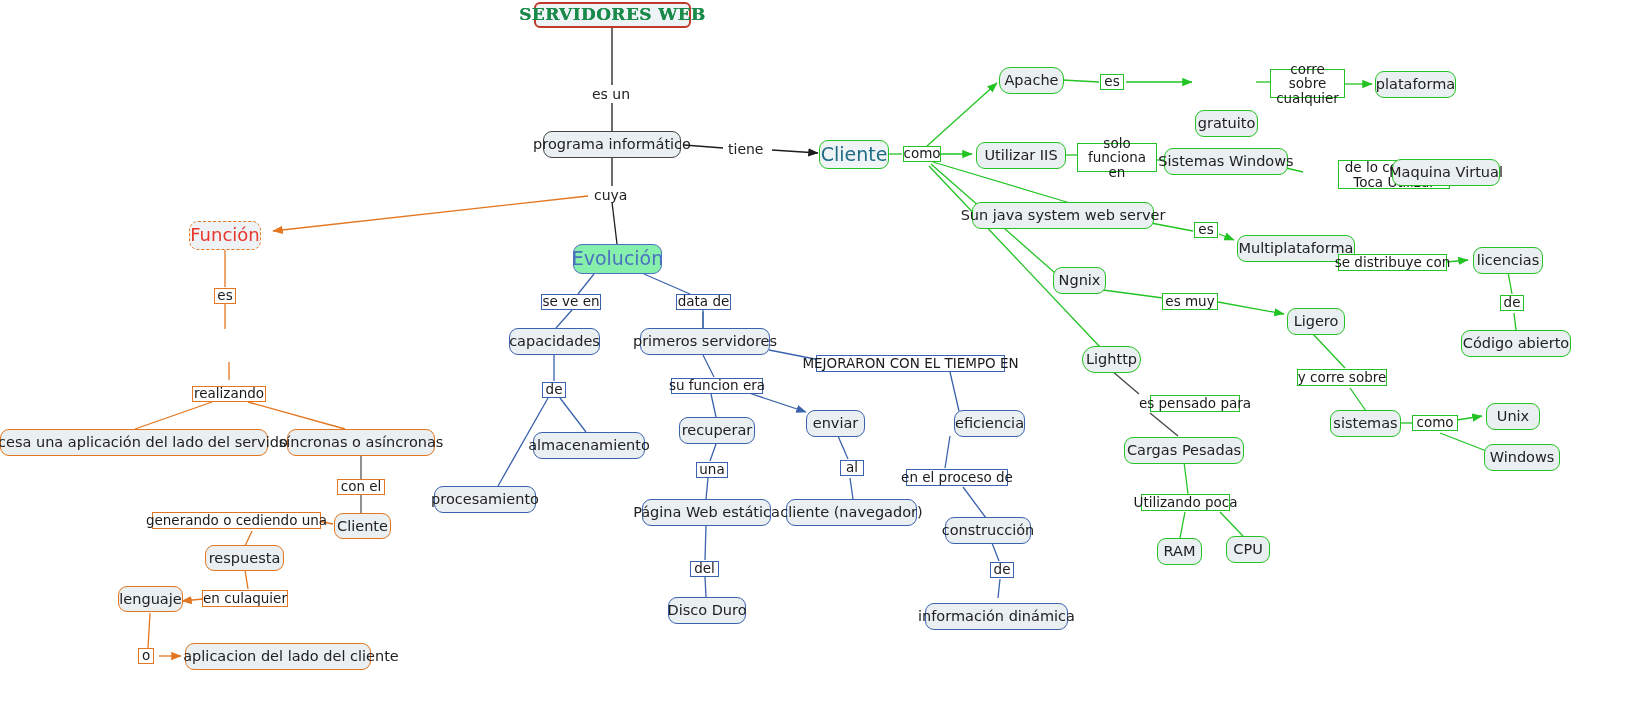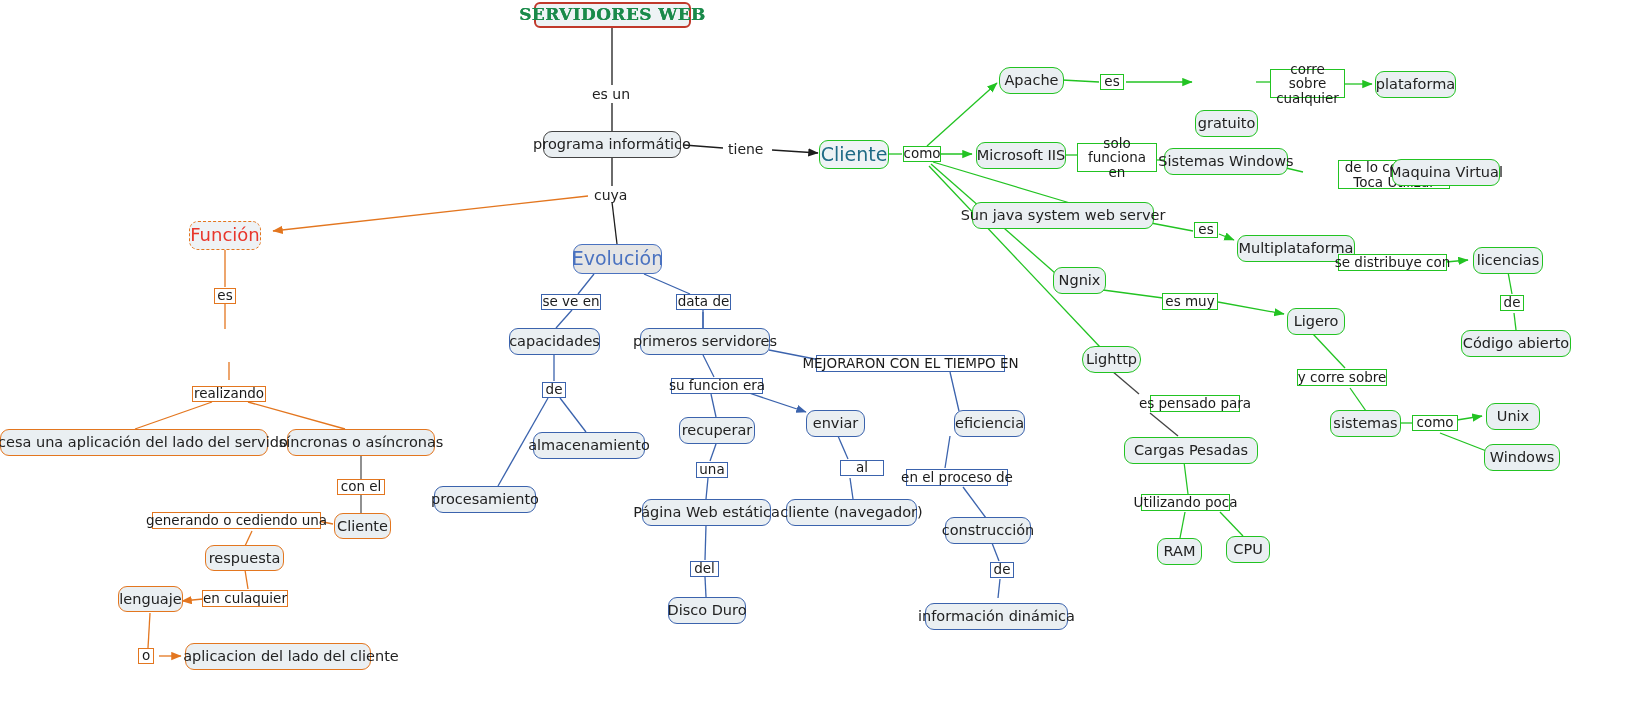--- a/index.html
+++ b/index.html
@@ -71,21 +71,21 @@
   #n-funcion{
     border:1.6px dashed #e3761f;
     color:#e8362c;
     font-size:18px;
     background:#eef2f5;
   }
   #n-evolucion{
     border:1.5px solid #4a72c0;
     color:#4a72c0;
     font-size:19px;
-    background:#e5e5e5;
+    background:#86efac;
   }
   #n-clases{
     border:1.6px solid #22c322;
     color:#1f6b86;
     font-size:19px;
     background:#eef3f5;
   }
 </style>
 </head>
 <body>
@@ -275,21 +275,21 @@
   <div class="lbl b" style="left:696px;top:462px;width:32px;height:16px;">una</div>
 
   <div class="node b" style="left:642px;top:499px;width:129px;height:27px;">Página Web estática</div>
 
   <div class="lbl b" style="left:690px;top:561px;width:29px;height:16px;">del</div>
 
   <div class="node b" style="left:668px;top:597px;width:78px;height:27px;">Disco Duro</div>
 
   <div class="node b" style="left:806px;top:410px;width:59px;height:27px;">enviar</div>
 
-  <div class="lbl b" style="left:840px;top:460px;width:44px;height:16px;">al</div>
+  <div class="lbl b" style="left:840px;top:460px;width:24px;height:16px;">al</div>
 
   <div class="node b" style="left:786px;top:499px;width:131px;height:27px;">cliente (navegador)</div>
 
   <div class="lbl b" style="left:816px;top:355px;width:189px;height:17px;">MEJORARON CON EL TIEMPO EN</div>
 
   <div class="node b" style="left:914px;top:410px;width:71px;height:27px;margin-left:40px;">eficiencia</div>
 
   <div class="lbl b" style="left:906px;top:469px;width:102px;height:17px;">en el proceso de</div>
 
   <div class="node b" style="left:945px;top:517px;width:86px;height:27px;">construcción</div>
@@ -305,21 +305,21 @@
   <div class="node g" style="left:999px;top:67px;width:65px;height:27px;border-radius:11px;">Apache</div>
 
   <div class="lbl g" style="left:1100px;top:74px;width:24px;height:16px;">es</div>
 
   <div class="node g" style="left:1195px;top:69px;width:63px;height:27px;margin-top:41px;">gratuito</div>
 
   <div class="lbl g" style="left:1270px;top:69px;width:75px;height:29px;white-space:normal;line-height:1.05;">corre sobre cualquier</div>
 
   <div class="node g" style="left:1375px;top:71px;width:81px;height:27px;">plataforma</div>
 
-  <div class="node g" style="left:976px;top:142px;width:90px;height:27px;">Microsoft IIS</div>
+  <div class="node g" style="left:976px;top:142px;width:90px;height:27px;">Utilizar IIS</div>
 
   <div class="lbl g" style="left:1077px;top:143px;width:80px;height:29px;white-space:normal;line-height:1.05;">solo funciona en</div>
 
   <div class="node g" style="left:1164px;top:148px;width:124px;height:27px;">Sistemas Windows</div>
 
   <div class="lbl g" style="left:1338px;top:160px;width:112px;height:29px;white-space:normal;line-height:1.05;">de lo contrario Toca Utilizar</div>
 
   <div class="node g" style="left:1392px;top:159px;width:108px;height:27px;">Maquina Virtual</div>
 
   <div class="node g" style="left:972px;top:202px;width:182px;height:27px;">Sun java system web server</div>
@@ -349,21 +349,21 @@
   <div class="lbl g" style="left:1412px;top:415px;width:46px;height:16px;">como</div>
 
   <div class="node g" style="left:1486px;top:403px;width:54px;height:27px;">Unix</div>
 
   <div class="node g" style="left:1484px;top:444px;width:76px;height:27px;">Windows</div>
 
   <div class="node g" style="left:1082px;top:346px;width:59px;height:27px;border-radius:13px;">Lighttp</div>
 
   <div class="lbl g" style="left:1150px;top:395px;width:90px;height:17px;">es pensado para</div>
 
-  <div class="node g" style="left:1124px;top:437px;width:134px;height:27px;">Cargas Pesadas</div>
+  <div class="node g" style="left:1124px;top:437px;width:120px;height:27px;">Cargas Pesadas</div>
 
   <div class="lbl g" style="left:1141px;top:494px;width:89px;height:17px;">Utilizando poca</div>
 
   <div class="node g" style="left:1157px;top:538px;width:45px;height:27px;">RAM</div>
 
   <div class="node g" style="left:1226px;top:536px;width:44px;height:27px;">CPU</div>
 
 </div>
 
 </body></html>

